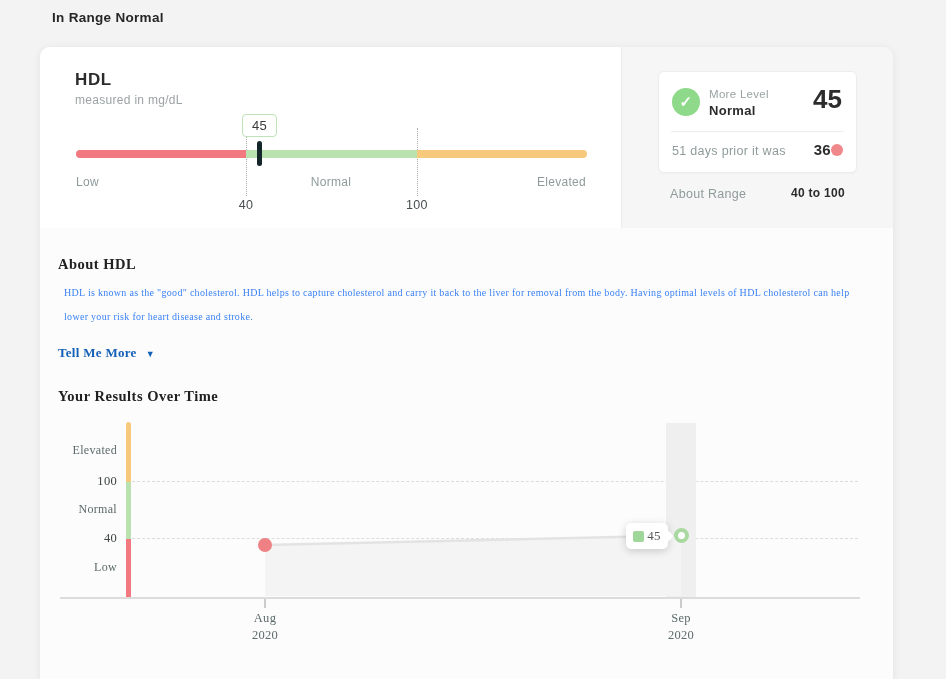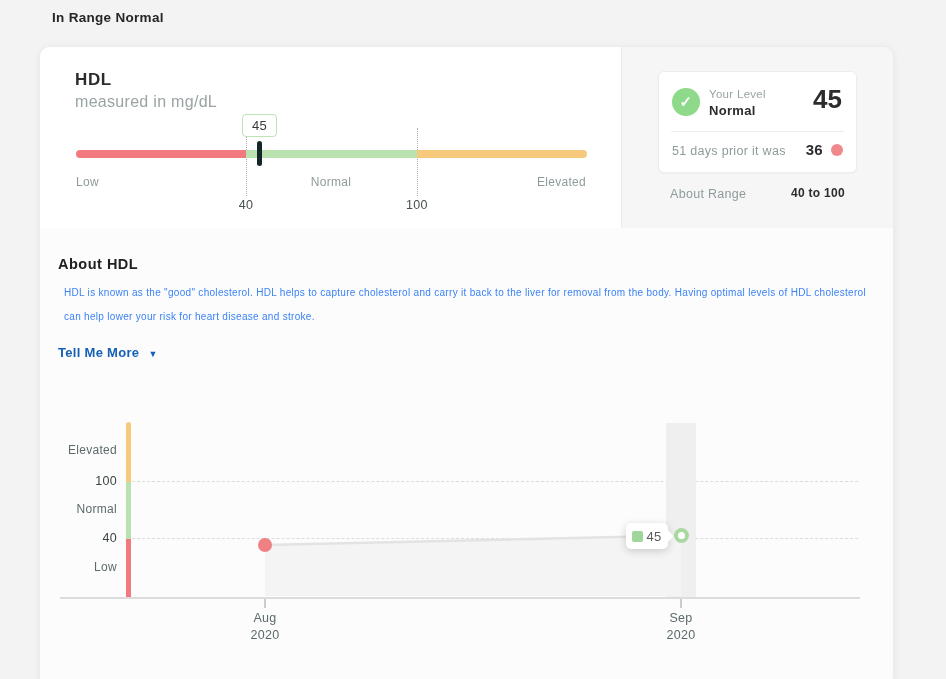--- a/index.html
+++ b/index.html
@@ -10,21 +10,21 @@
 
   .main-card { position:absolute; left:40px; top:47px; width:853px; height:636px;
     border-radius:10px 10px 0 0; background:#fcfcfc; box-shadow:0 1px 8px rgba(0,0,0,.07); }
 
   
   .top-row { position:absolute; left:0; top:0; width:853px; height:181px; display:flex; border-bottom:1px solid #ececec; }
   .hdl-cell { position:relative; width:582px; height:181px; background:#ffffff; border-right:1px solid #ececec; border-radius:10px 0 0 0; }
   .side-cell { position:relative; flex:1; height:181px; background:#f6f6f6; border-radius:0 10px 0 0; }
 
   .hdl-title { position:absolute; left:35px; top:23px; font-size:17px; font-weight:700; color:#2c2c2c; letter-spacing:.6px; }
-  .hdl-subtitle { position:absolute; left:35px; top:46px; font-size:16px; color:#9aa3a3; }
+  .hdl-subtitle { position:absolute; left:35px; top:46px; font-size:12px; color:#9aa3a3; }
 
   .value-badge { position:absolute; left:202px; top:67px; width:35px; height:23px; background:#fff;
     border:1px solid #bfe3b6; border-radius:4px; font-size:13px; color:#3a3a3a; text-align:center; line-height:21px; z-index:3; }
 
   .dotted-line { position:absolute; top:81px; width:0; height:68px; border-left:1px dotted #adadad; z-index:1; }
   .dotted-40 { left:206px; } .dotted-100 { left:377px; }
 
   .range-bar { position:absolute; left:36px; top:103px; width:511px; height:8px; border-radius:4px; overflow:hidden; display:flex; z-index:2; }
   .seg { height:8px; }
   .seg-low { width:170px; } .seg-normal { width:171px; } .seg-elevated { width:170px; }
@@ -42,29 +42,29 @@
   
   .level-card { position:absolute; left:36px; top:24px; width:199px; height:102px; background:#fff;
     border:1px solid #ededed; border-radius:6px; box-shadow:0 1px 2px rgba(0,0,0,.03); }
   .check-circle { position:absolute; left:13px; top:16px; width:28px; height:28px; border-radius:50%;
     background:#8ed98a; color:#fff; font-size:15px; font-weight:700; text-align:center; line-height:28px; }
   .lc-label { position:absolute; left:50px; top:16px; font-size:11.5px; color:#9aa3a3; }
   .lc-status { position:absolute; left:50px; top:31px; font-size:13px; font-weight:700; color:#2c2c2c; }
   .lc-value { position:absolute; right:14px; top:12px; font-size:26px; font-weight:700; color:#2c2c2c; letter-spacing:0; }
   .lc-divider { position:absolute; left:12px; right:12px; top:59px; height:1px; background:#ededed; }
   .lc-prior-label { position:absolute; left:13px; top:72px; font-size:12.5px; color:#8f9b9b; }
-  .lc-prior { position:absolute; right:13px; top:69px; display:flex; align-items:center; gap:8px; }
+  .lc-prior { position:absolute; right:13px; top:69px; display:flex; align-items:center; gap:0; }
   .lc-prior-value { font-size:15px; font-weight:700; color:#2c2c2c; }
   .dot-red { width:12px; height:12px; border-radius:50%; background:#f0878b; }
 
   .range-row-label { position:absolute; left:48px; top:140px; font-size:12.5px; color:#8f9b9b; }
   .range-row-value { position:absolute; right:48px; top:139px; font-size:12px; font-weight:700; color:#2c2c2c; }
 
   
-  .bottom { position:absolute; left:0; top:181px; width:853px; height:451px; background:#fcfcfc; border-radius:0 0 0 0; }
+  .bottom { position:absolute; left:0; top:181px; width:853px; height:451px; background:#fcfcfc; border-radius:0 0 0 0;font-family:Liberation Serif, serif; }
   .about-heading { position:absolute; left:18px; top:28px; font-size:14.5px; font-weight:700; color:#212121; letter-spacing:.5px; }
   .about-body { position:absolute; left:24px; top:53px; width:812px; font-size:10px; line-height:24px; color:#3b82f6; }
   .tell-more { position:absolute; left:18px; top:117px; font-size:13px; font-weight:700; color:#1560b7; cursor:pointer; display:flex; align-items:center; gap:9px; }
   .tell-more .chev { font-size:9px; transform:translateY(1px); }
   .chart-heading { position:absolute; left:18px; top:160px; font-size:14.5px; font-weight:700; color:#212121; letter-spacing:.5px; }
 
   
   .grid-dashed { position:absolute; height:0; border-top:1.5px dashed #dcdcdc; left:92px; width:726px; }
   .grid-100 { top:253px; } .grid-40 { top:310px; }
   .ybar { position:absolute; left:86px; width:5px; }
@@ -114,21 +114,21 @@
       <div class="zone-label zl-normal">Normal</div>
       <div class="zone-label zl-elevated">Elevated</div>
 
       <div class="threshold th-40">40</div>
       <div class="threshold th-100">100</div>
     </div>
 
     <div class="side-cell">
       <div class="level-card">
         <div class="check-circle">✓</div>
-        <div class="lc-label">Your Level</div>
+        <div class="lc-label">More Level</div>
         <div class="lc-status">Normal</div>
         <div class="lc-value">45</div>
         <div class="lc-divider"></div>
         <div class="lc-prior-label">51 days prior it was</div>
         <div class="lc-prior">
           <span class="lc-prior-value">36</span>
           <span class="dot-red"></span>
         </div>
       </div>
       <div class="range-row-label">About Range</div>
@@ -137,20 +137,21 @@
   </div>
 
   <div class="bottom">
     <div class="about-heading">About HDL</div>
     <div class="about-body">HDL is known as the "good" cholesterol. HDL helps to capture cholesterol and carry it back to the liver for removal from the body. Having optimal levels of HDL cholesterol can help lower your risk for heart disease and stroke.</div>
     <div class="tell-more">
       <span>Tell Me More</span>
       <span class="chev">▼</span>
     </div>
 
+    <div class="chart-heading">Your Results Over Time</div>
 
     <div>
       <div class="grid-dashed grid-100"></div>
       <div class="grid-dashed grid-40"></div>
 
       <div class="ybar ybar-elevated" style="background:#f6c97d;"></div>
       <div class="ybar ybar-normal" style="background:#b9e2b0;"></div>
       <div class="ybar ybar-low" style="background:#f2797f;"></div>
 
       <div class="ylab" style="top:215px;">Elevated</div>

